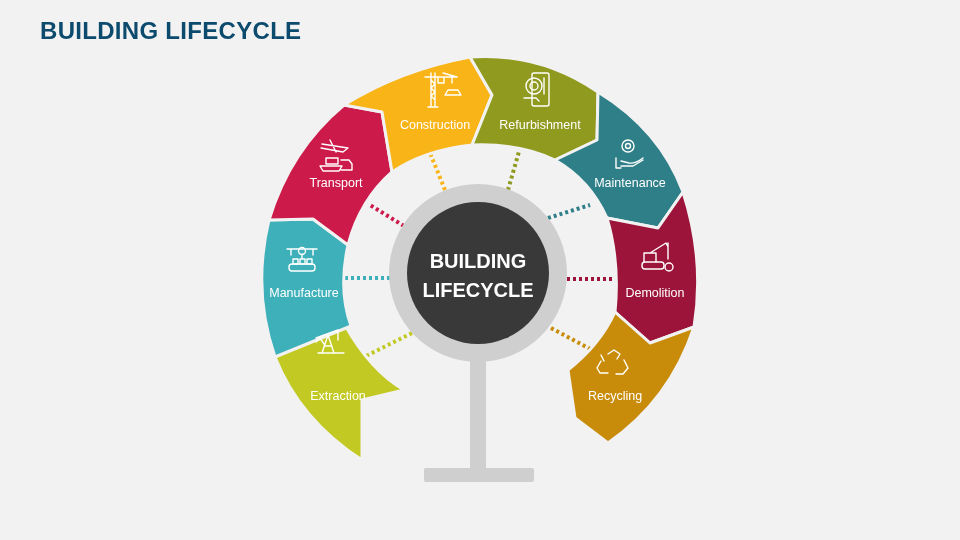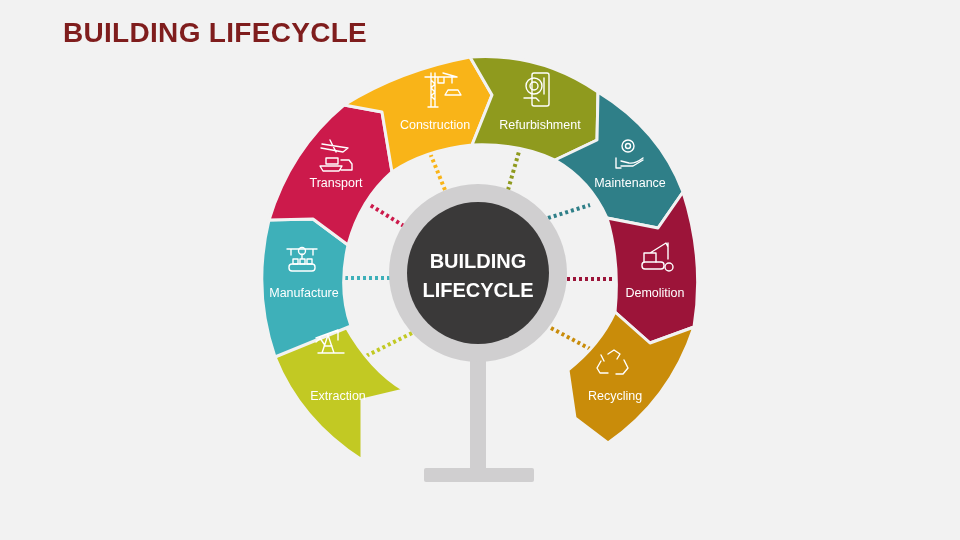--- a/index.html
+++ b/index.html
@@ -1,17 +1,17 @@
 <!DOCTYPE html>
 <html><head>
 <meta charset="utf-8">
 <style>
   html,body{margin:0;padding:0;}
   body{width:960px;height:540px;background:#f2f2f2;position:relative;overflow:hidden;font-family:"Liberation Sans","DejaVu Sans",sans-serif;}
-  .title{position:absolute;left:40px;top:17px;font-size:28px;font-weight:bold;color:#7f1d1d;letter-spacing:0.3px;margin-left:23px;}
+  .title{position:absolute;left:40px;top:17px;font-size:24px;font-weight:bold;color:#0c4a6e;letter-spacing:0.3px;}
   svg.diagram{position:absolute;left:0;top:0;}
   .seg-label{font-family:"Liberation Sans","DejaVu Sans",sans-serif;font-size:12.5px;fill:#ffffff;text-anchor:middle;}
   .center-text{font-family:"Liberation Sans","DejaVu Sans",sans-serif;font-size:20px;font-weight:bold;fill:#ffffff;text-anchor:middle;}
 </style>
 </head>
 <body>
 
 <div class="title">BUILDING LIFECYCLE</div>
 
 <svg class="diagram" width="960" height="540" viewBox="0 0 960 540">

